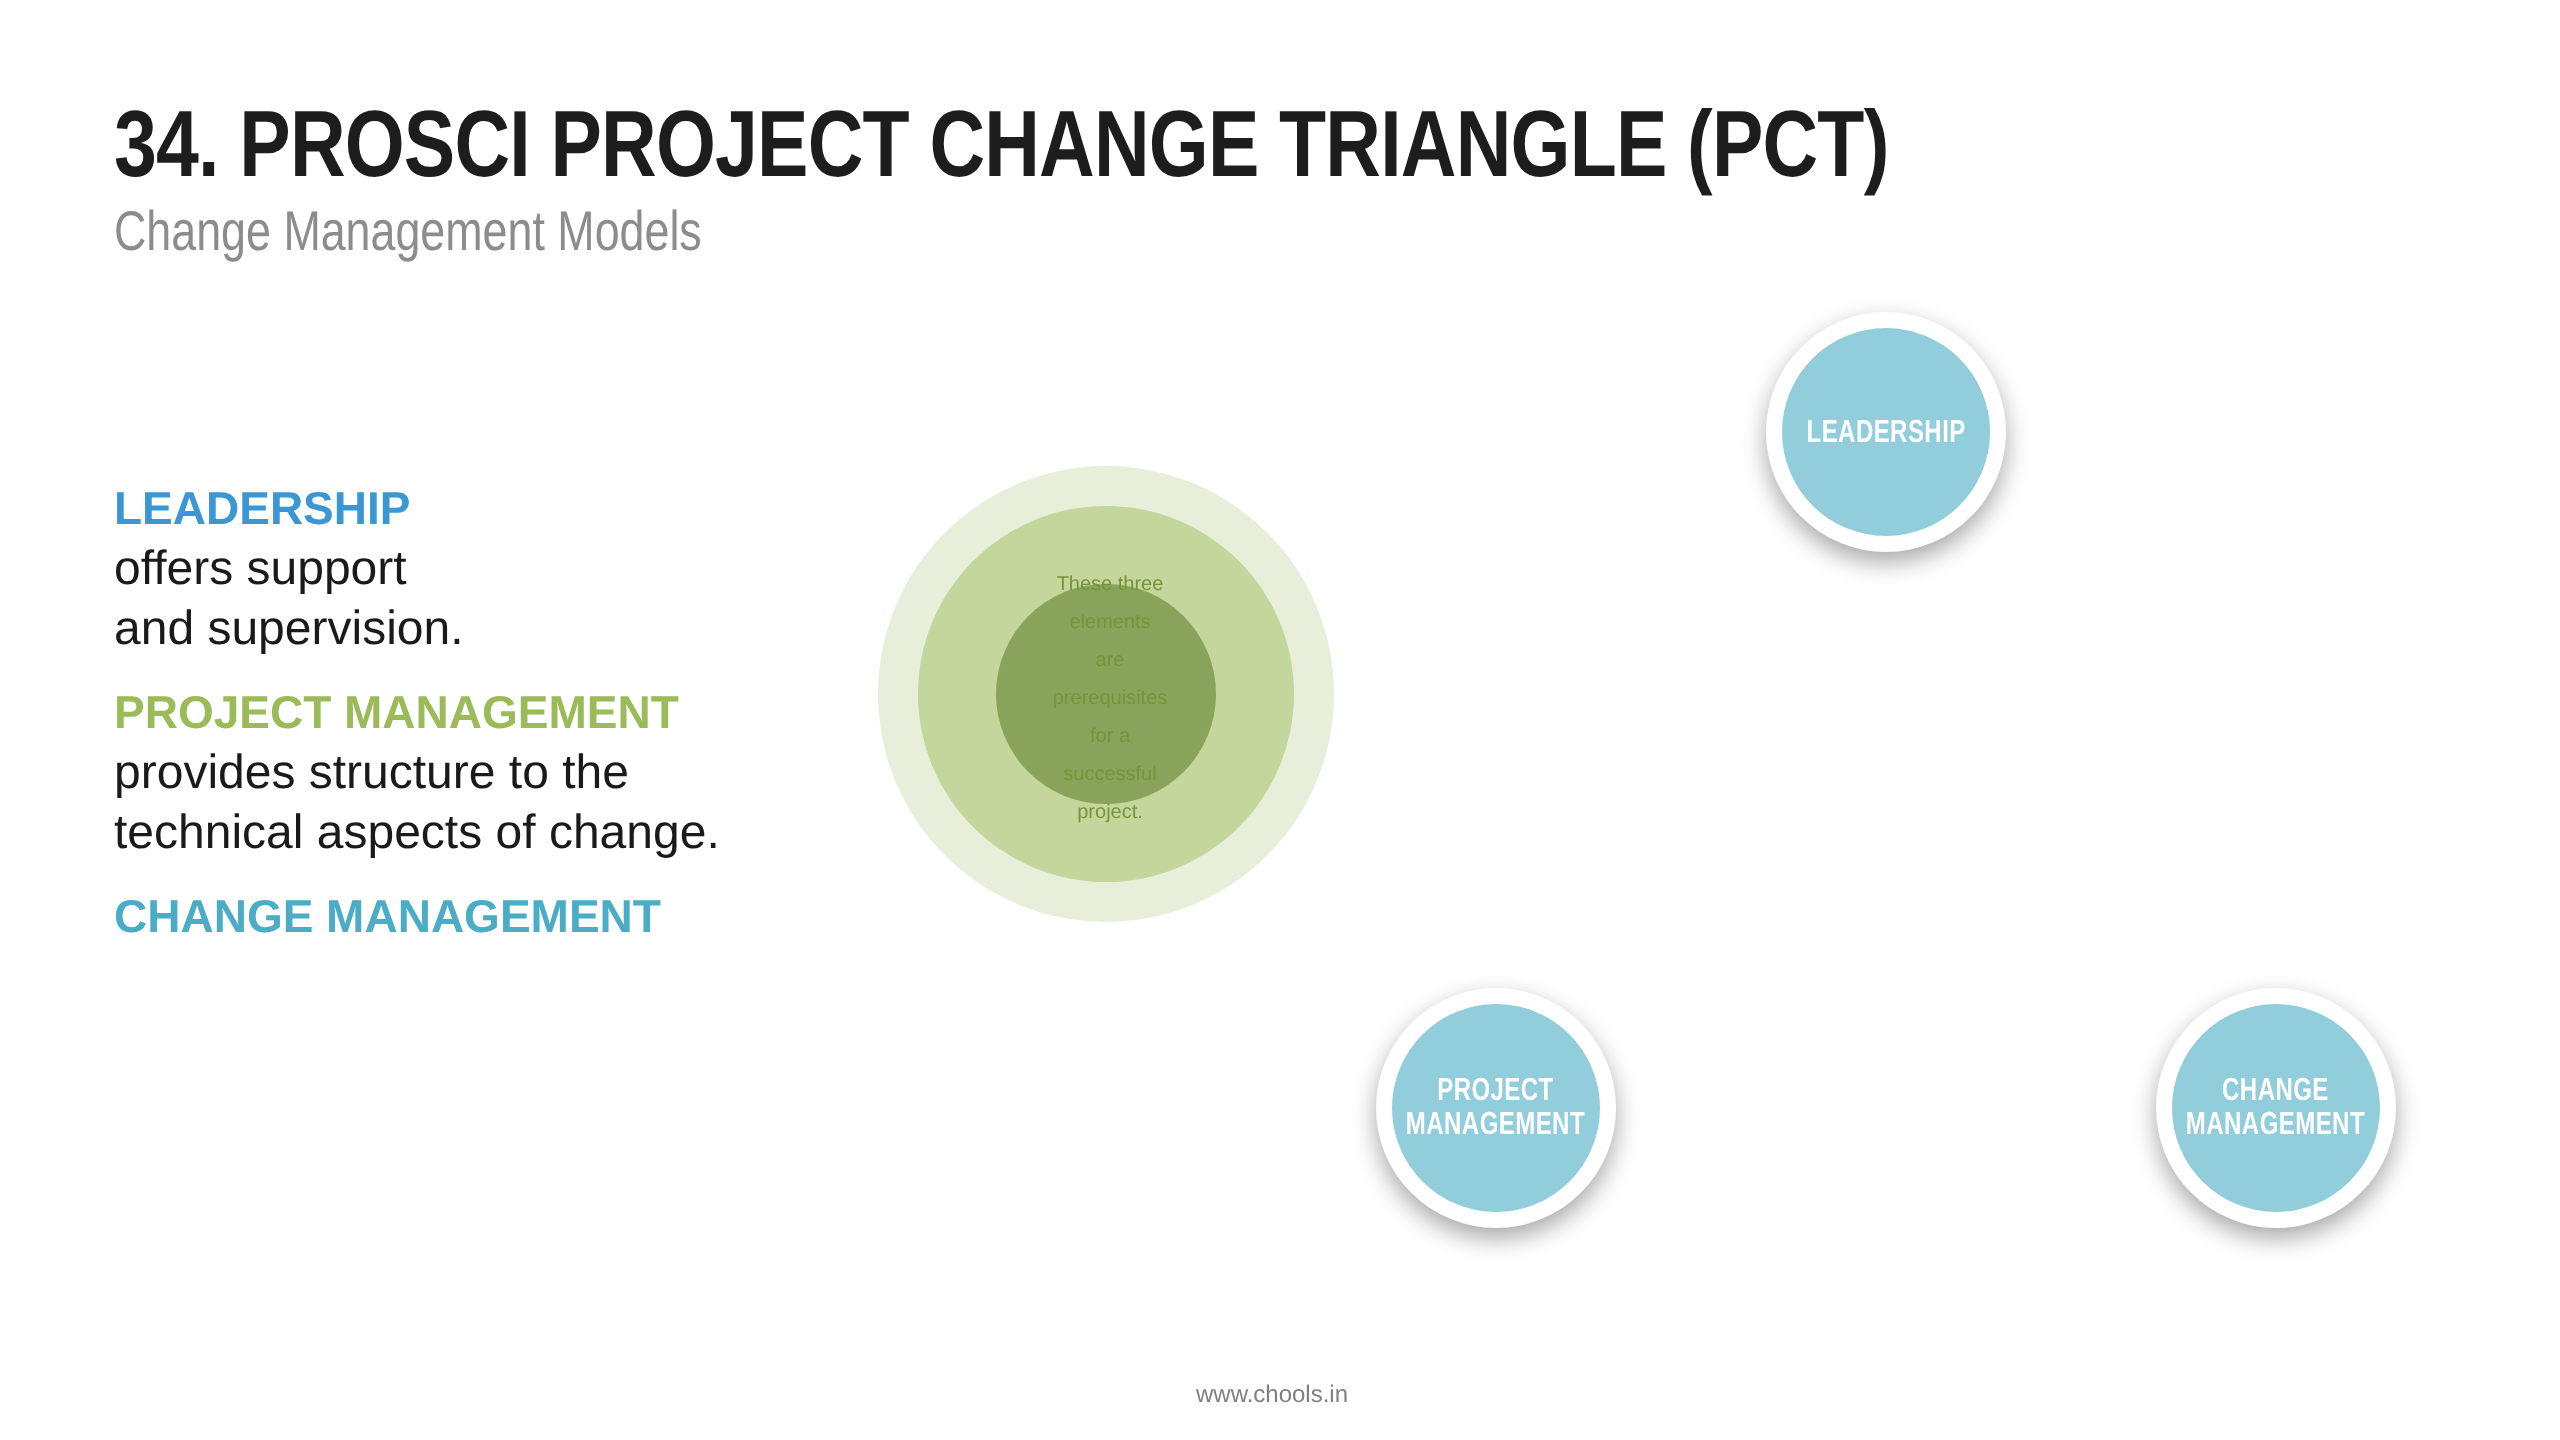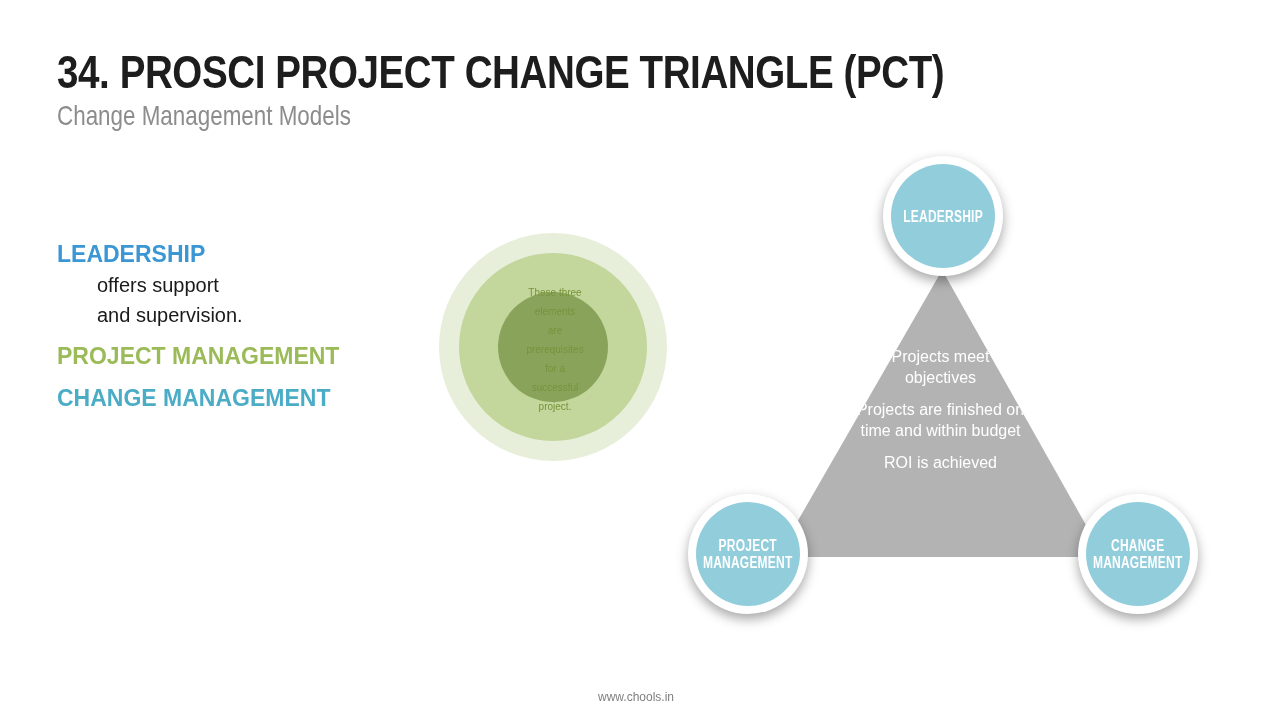--- a/index.html
+++ b/index.html
@@ -47,21 +47,21 @@
   }
 
   
   .definitions { position:absolute; left:57px; top:238px; width:380px; }
   .def-section { margin-bottom:10px; }
   .def-heading { font-size:23px; font-weight:700; line-height:32px; }
   .def-heading.c0 { color:#3b97d3; }
   .def-heading.c1 { color:#9bbb59; }
   .def-heading.c2 { color:#4bacc6; }
   .def-body {
-    font-size:20px; color:#1a1a1a; line-height:30px; white-space:pre-line;margin-left:40px;
+    font-size:24px; color:#1a1a1a; line-height:30px; white-space:pre-line;
   }
 
   
   .ring-outer {
     position:absolute; left:439px; top:233px; width:228px; height:228px;
     border-radius:50%; background:#e7efdb;
   }
   .ring-mid   { position:absolute; inset:20px; border-radius:50%; background:#c3d69b; }
   .ring-dark  { position:absolute; inset:39px; border-radius:50%; background:#89a45a; }
   .ring-white {
@@ -123,20 +123,22 @@
 
 
   <div class="definitions">
     <div class="def-section">
       <div class="def-heading c0">LEADERSHIP</div>
       <div class="def-body">offers support
 and supervision.</div>
     </div>
     <div class="def-section">
       <div class="def-heading c1">PROJECT MANAGEMENT</div>
+      <div class="def-body">provides structure to the
+technical aspects of change.</div>
     </div>
     <div class="def-section">
       <div class="def-heading c2">CHANGE MANAGEMENT</div>
     </div>
   </div>
 
   <div class="ring-outer">
     <div class="ring-mid">
       <div class="ring-dark">
         <div class="ring-white">
@@ -144,29 +146,20 @@
 elements are
 prerequisites
 for a
 successful
 project.</div>
         </div>
       </div>
     </div>
   </div>
 
-  <div class="triangle">
-    <div class="triangle-text">
-      <p class="outcome">Projects meet
-objectives</p>
-      <p class="outcome">Projects are finished on
-time and within budget</p>
-      <p class="outcome">ROI is achieved</p>
-    </div>
-  </div>
 
   <div class="node node-leadership">
     <div class="node-inner">
       <div class="node-label">LEADERSHIP</div>
     </div>
   </div>
   <div class="node node-project">
     <div class="node-inner">
       <div class="node-label">PROJECT
 MANAGEMENT</div>

